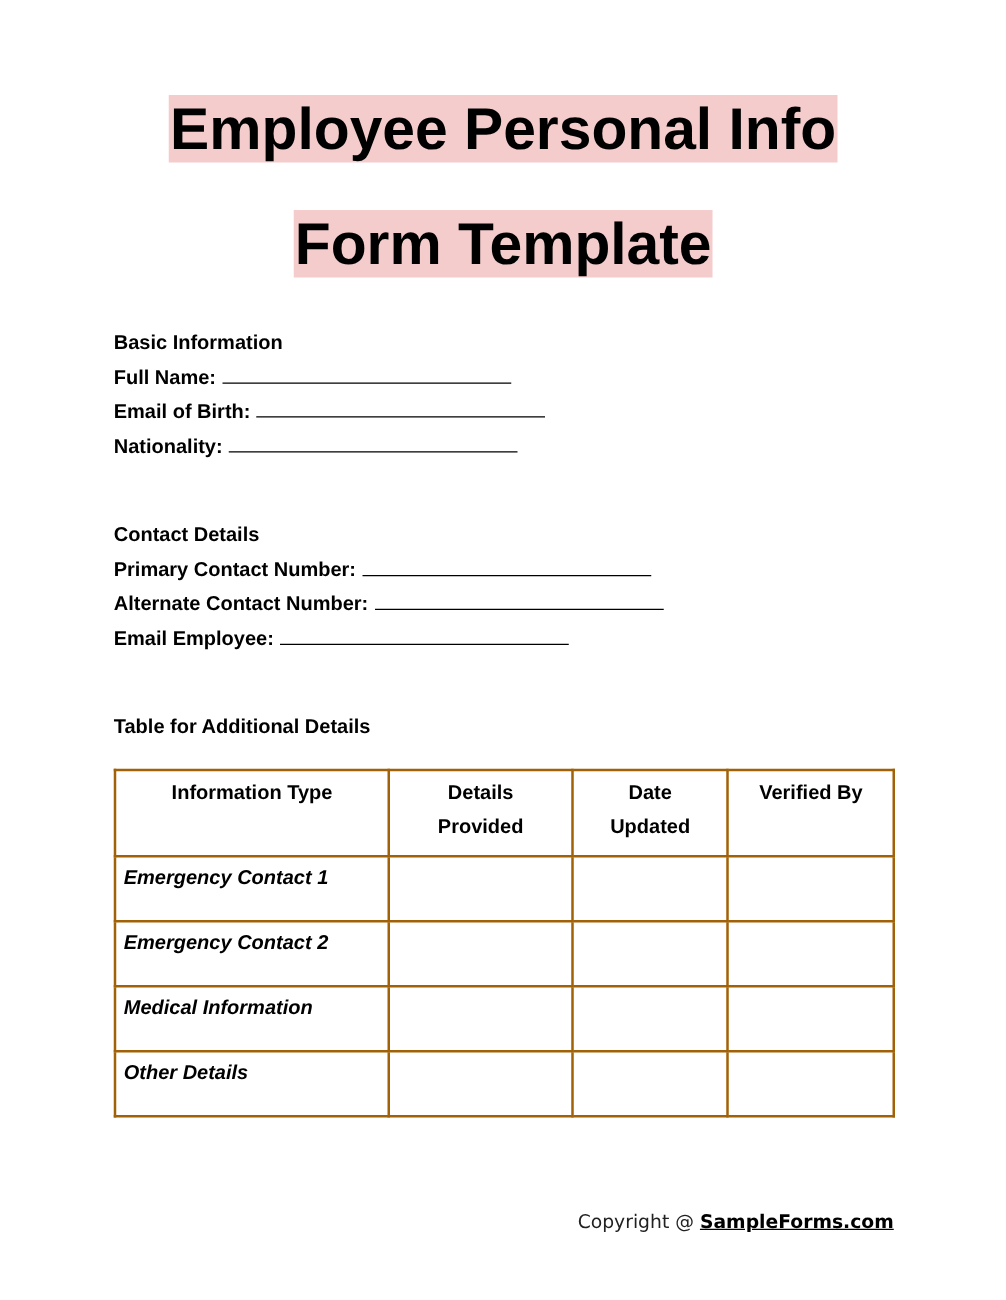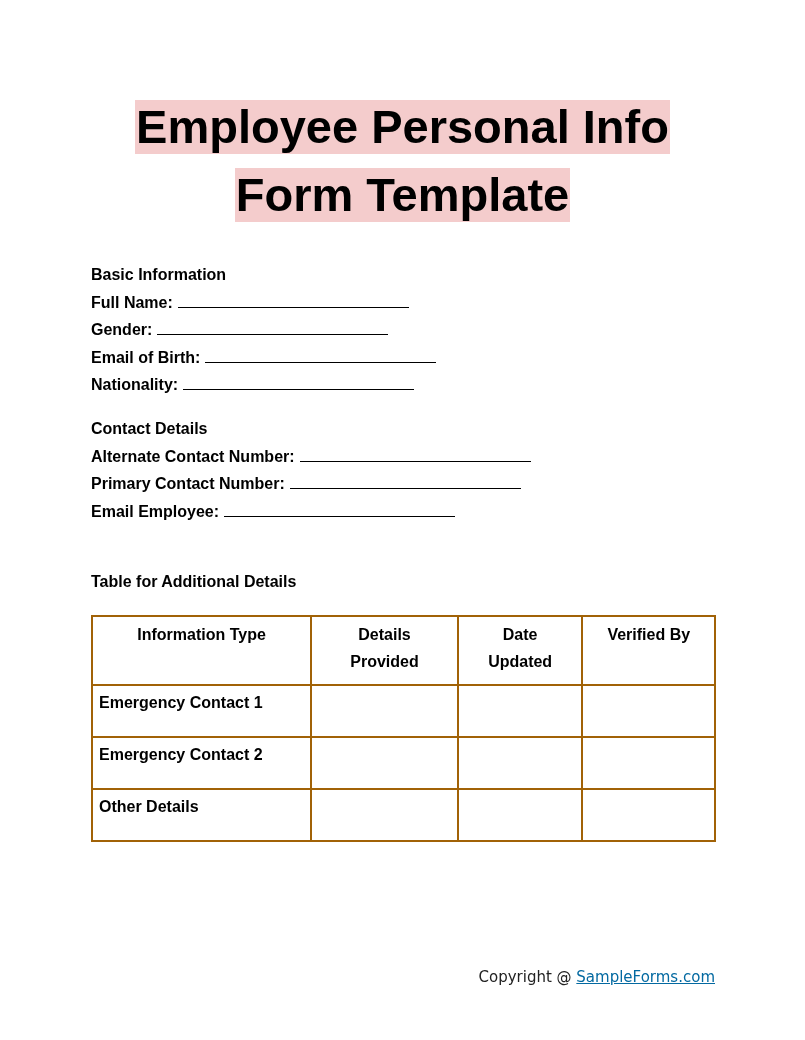--- a/index.html
+++ b/index.html
@@ -23,21 +23,21 @@
     }
     .title-line {
       display: inline-block;
       background: #f4cccc;
       font-weight: bold;
       font-size: 47px;
       line-height: 54px;
       padding: 0 1px;
       letter-spacing: 0px;
     }
-    #title1 { top: 100px; }
+    #title1 { top: 76px; }
     #title2 { top: 168px; }
 
     .section {
       position: absolute;
       left: 91px;
       font-weight: bold;
       font-size: 16px;
     }
     .line {
       height: 27.5px;
@@ -73,77 +73,75 @@
     table.details th {
       text-align: center;
       height: 69px;
       line-height: 27px;
       padding-top: 4px;
       box-sizing: border-box;
     }
     table.details td {
       height: 52px;
       box-sizing: border-box;
+      font-style: italic;
     }
     table.details td.first {
       padding: 7px 6px 0 6px;
       line-height: 20px;
     }
     .col1 { width: 220px; }
     .col2 { width: 147px; }
     .col3 { width: 125px; }
     .col4 { width: 133px; }
 
     .footer {
       position: absolute;
       right: 90px;
       top: 968px;
       font-size: 15px;
       font-family: "DejaVu Sans", sans-serif;
       color: #222;
     }
     .footer a {
-      color: #0369a1;
-      font-weight: normal;
+      color: #000000;
+      font-weight: bold;
       text-decoration: underline;
     }
   </style>
 </head>
 <body>
 
 <div class="title-wrap" id="title1">
   <span class="title-line">Employee Personal Info</span>
 </div>
 <div class="title-wrap" id="title2">
   <span class="title-line">Form Template</span>
 </div>
 
 <div class="section" id="basic">
   <div class="line">Basic Information</div>
   <div class="line">
     <span>Full Name:</span><span class="blank"></span>
   </div>
   <div class="line">
-    <span>Gender:</span><span class="blank"></span>
-  </div>
-  <div class="line">
     <span>Email of Birth:</span><span class="blank"></span>
   </div>
   <div class="line">
     <span>Nationality:</span><span class="blank"></span>
   </div>
 </div>
 
 <div class="section" id="contact">
   <div class="line">Contact Details</div>
   <div class="line">
-    <span>Alternate Contact Number:</span><span class="blank"></span>
+    <span>Primary Contact Number:</span><span class="blank"></span>
   </div>
   <div class="line">
-    <span>Primary Contact Number:</span><span class="blank"></span>
+    <span>Alternate Contact Number:</span><span class="blank"></span>
   </div>
   <div class="line">
     <span>Email Employee:</span><span class="blank"></span>
   </div>
 </div>
 
 <div class="section" id="table-title">
   <div class="line">Table for Additional Details</div>
 </div>
 
@@ -163,20 +161,26 @@
       <td></td>
       <td></td>
     </tr>
     <tr>
       <td class="first">Emergency Contact 2</td>
       <td></td>
       <td></td>
       <td></td>
     </tr>
     <tr>
+      <td class="first">Medical Information</td>
+      <td></td>
+      <td></td>
+      <td></td>
+    </tr>
+    <tr>
       <td class="first">Other Details</td>
       <td></td>
       <td></td>
       <td></td>
     </tr>
   </tbody>
 </table>
 
 <div class="footer">
   <span style="white-space: pre; margin-top: 20px;">Copyright @ </span><a>SampleForms.com</a>

